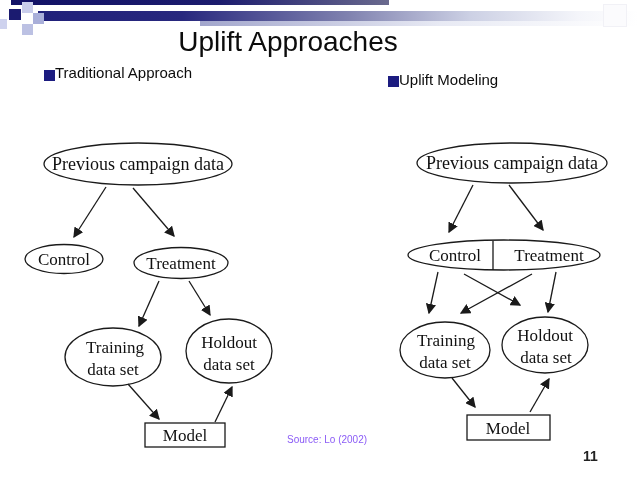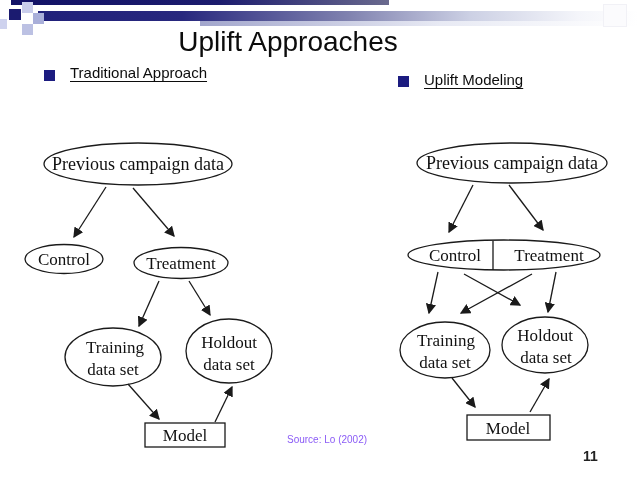--- a/index.html
+++ b/index.html
@@ -20,25 +20,25 @@
   .sq-c{left:22px;top:24px;width:11px;height:11px;background:#bcc1e3;}
   .sq-edge{left:0;top:19px;width:7px;height:10px;background:#ced2ee;}
   .sq-faint{left:603px;top:4px;width:22px;height:21px;background:#fbfbfd;border:1px solid #f1f1f6;}
 
   
   .title{position:absolute;left:128px;top:26px;width:320px;margin:0;
     font-size:28px;font-weight:400;text-align:center;color:#0c0c0c;letter-spacing:0px;}
   .bullet-sq{display:inline-block;width:11px;height:11px;background:#1c1c80;flex:0 0 auto;}
   .bullet-row{position:absolute;display:flex;align-items:flex-start;}
   .bullet-left{left:44px;top:63px;}
-  .bullet-right{left:398px;top:70px;}
+  .bullet-right{left:388px;top:70px;}
   .bullet-left .bullet-sq{margin-top:7px;}
   .bullet-right .bullet-sq{margin-top:6px;}
-  .bullet-label{margin-left:15px;font-size:15px;line-height:20px;
-    text-decoration:underline;text-underline-offset:3px;color:#0c0c0c;white-space:nowrap;}
+  .bullet-label{font-size:15px;line-height:20px;
+    text-underline-offset:3px;color:#0c0c0c;white-space:nowrap;}
   .source{position:absolute;left:287px;top:431px;font-size:10px;line-height:18px;color:#8b5cf6;}
   .pagenum{position:absolute;left:583px;top:448px;font-size:14px;font-weight:bold;color:#222;}
 
   
   .diagram{position:absolute;left:0;top:0;width:638px;height:479px;}
   .node{fill:#ffffff;stroke:#1a1a1a;stroke-width:1.3;}
   .edge{stroke:#1a1a1a;stroke-width:1.3;fill:none;}
   .nlabel{font-family:"Liberation Serif","DejaVu Serif",serif;fill:#111;font-size:17px;text-anchor:middle;}
   .nlabel-big{font-size:18px;}
 </style>

